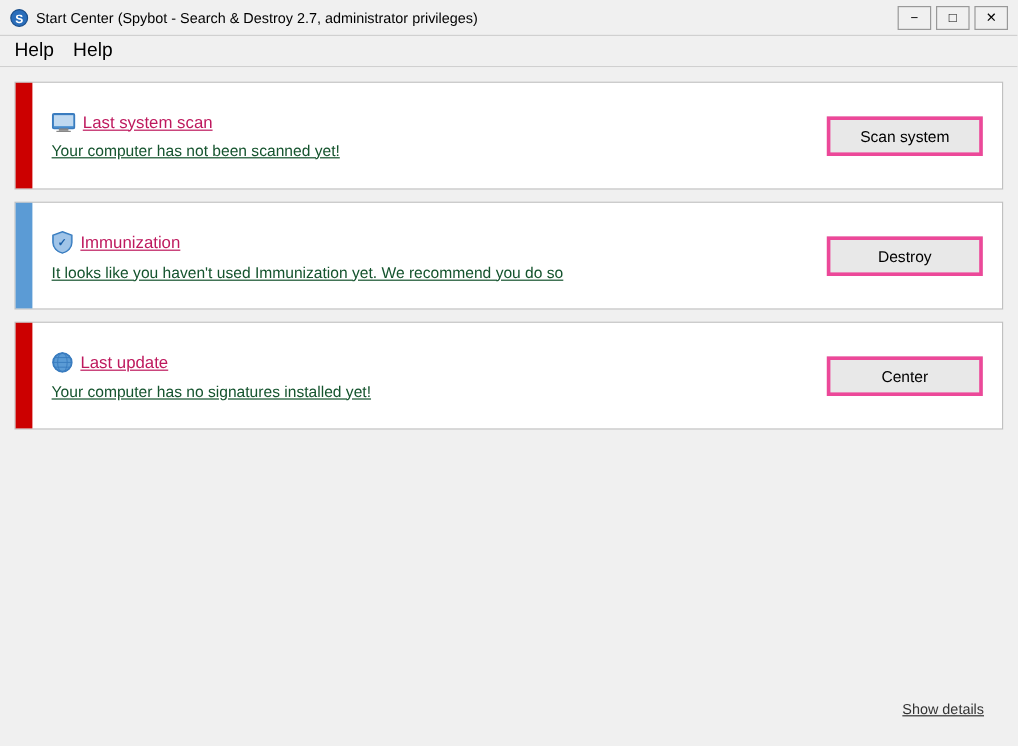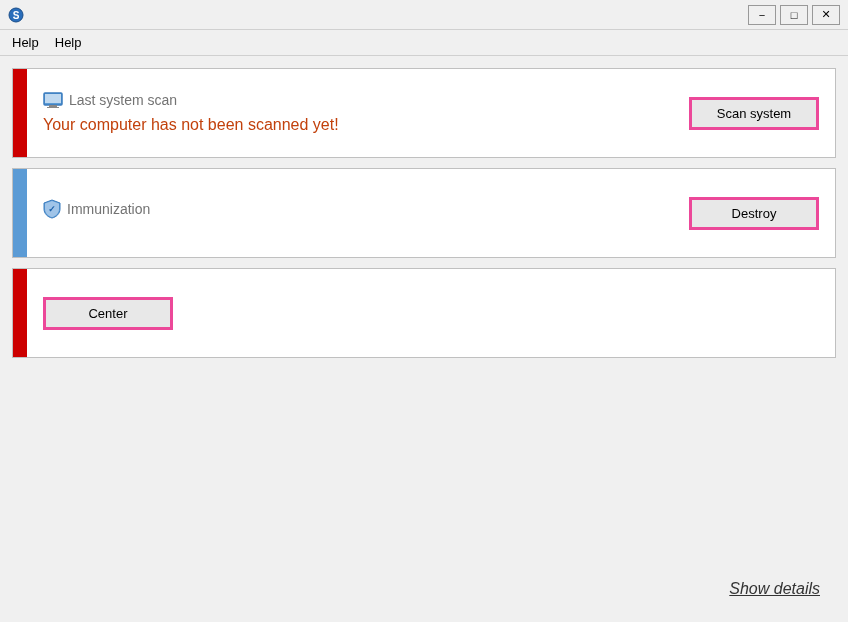--- a/index.html
+++ b/index.html
@@ -53,21 +53,21 @@
       display: flex;
       align-items: center;
       padding: 2px 4px;
       background: #f0f0f0;
       height: 26px;
       border-bottom: 1px solid #d0d0d0;
     }
     .menu-item {
       padding: 3px 8px;
       cursor: pointer;
-      font-size: 13px;
+      font-size: 16px;
     }
 
     
     .main-content {
       padding: 12px 12px;
       background: #f0f0f0;
       height: calc(622px - 56px);
       display: flex;
       flex-direction: column;
       gap: 0;
@@ -97,31 +97,33 @@
     .card-body {
       flex: 1;
       padding: 14px 16px;
       display: flex;
       flex-direction: column;
       justify-content: center;
     }
 
     .card-title {
       font-size: 14px;
-      color: #737373;
+      color: #be185d;
       font-weight: normal;
       margin-bottom: 8px;
       display: flex;
       align-items: center;
       gap: 6px;
+      text-decoration: underline;
     }
 
     .card-desc {
-      font-size: 16px;
-      color: #c2410c;
+      font-size: 13px;
+      color: #14532d;
+      text-decoration: underline;
     }
 
     .card-action {
       display: flex;
       align-items: center;
       justify-content: center;
       padding: 14px 16px;
       flex-shrink: 0;
       min-width: 160px;
     }
@@ -134,45 +136,45 @@
       cursor: pointer;
       min-width: 130px;
       text-align: center;
     }
 
     
     .show-details {
       position: absolute;
       bottom: 12px;
       right: 16px;
-      font-size: 16px;
+      font-size: 12px;
       color: #333;
       text-decoration: underline;
       cursor: pointer;
-      font-style: italic;
     }
 
     .spacer {
       flex: 1;
     }
 
     .bottom-area {
       position: relative;
       height: 30px;
     }
   </style>
 </head>
 <body>
 
 <div class="title-bar">
   <div class="title-bar-left">
     <svg width="16" height="16" viewBox="0 0 16 16">
       <circle cx="8" cy="8" r="7" fill="#2a6ebb" stroke="#1a4e8a" stroke-width="1"></circle>
       <text x="8" y="12" text-anchor="middle" fill="white" font-size="10" font-weight="bold">S</text>
     </svg>
+    <span class="title-bar-title">Start Center (Spybot - Search &amp; Destroy 2.7, administrator privileges)</span>
   </div>
   <div class="title-bar-controls">
     <div class="title-bar-btn">−</div>
     <div class="title-bar-btn">□</div>
     <div class="title-bar-btn close">✕</div>
   </div>
 </div>
 
 <div class="menu-bar">
   <div class="menu-item">Help</div>
@@ -204,28 +206,43 @@
     <div class="card-left-bar blue"></div>
     <div class="card-body">
       <div class="card-title">
         <svg width="18" height="20" viewBox="0 0 18 20">
           <path d="M9 1 L17 4 L17 10 C17 14.5 13.5 18 9 19 C4.5 18 1 14.5 1 10 L1 4 Z" fill="#5b9bd5" stroke="#3a7cbf" stroke-width="1"></path>
           <path d="M9 2 L16 4.5 L16 10 C16 14 12.8 17.2 9 18.2 C5.2 17.2 2 14 2 10 L2 4.5 Z" fill="#a0c4e8"></path>
           <text x="9" y="13" text-anchor="middle" fill="#1a5fa8" font-size="9" font-weight="bold">✓</text>
         </svg>
         <span>Immunization</span>
       </div>
+      <div class="card-desc">It looks like you haven't used Immunization yet. We recommend you do so</div>
     </div>
     <div class="card-action">
       <button class="card-btn">Destroy</button>
     </div>
   </div>
 
   <div class="card">
     <div class="card-left-bar"></div>
+    <div class="card-body">
+      <div class="card-title">
+        <svg width="18" height="18" viewBox="0 0 18 18">
+          <circle cx="9" cy="9" r="8" fill="#5b9bd5" stroke="#3a7cbf" stroke-width="1"></circle>
+          <ellipse cx="9" cy="9" rx="4" ry="8" fill="none" stroke="#3a7cbf" stroke-width="0.8"></ellipse>
+          <line x1="1" y1="9" x2="17" y2="9" stroke="#3a7cbf" stroke-width="0.8"></line>
+          <line x1="2.5" y1="5" x2="15.5" y2="5" stroke="#3a7cbf" stroke-width="0.8"></line>
+          <line x1="2.5" y1="13" x2="15.5" y2="13" stroke="#3a7cbf" stroke-width="0.8"></line>
+          <circle cx="9" cy="9" r="7.5" fill="none" stroke="#3a7cbf" stroke-width="1"></circle>
+        </svg>
+        <span>Last update</span>
+      </div>
+      <div class="card-desc">Your computer has no signatures installed yet!</div>
+    </div>
     <div class="card-action">
       <button class="card-btn">Center</button>
     </div>
   </div>
 
   <div class="spacer"></div>
 
   <div class="bottom-area">
     <span class="show-details">Show details</span>
   </div>

